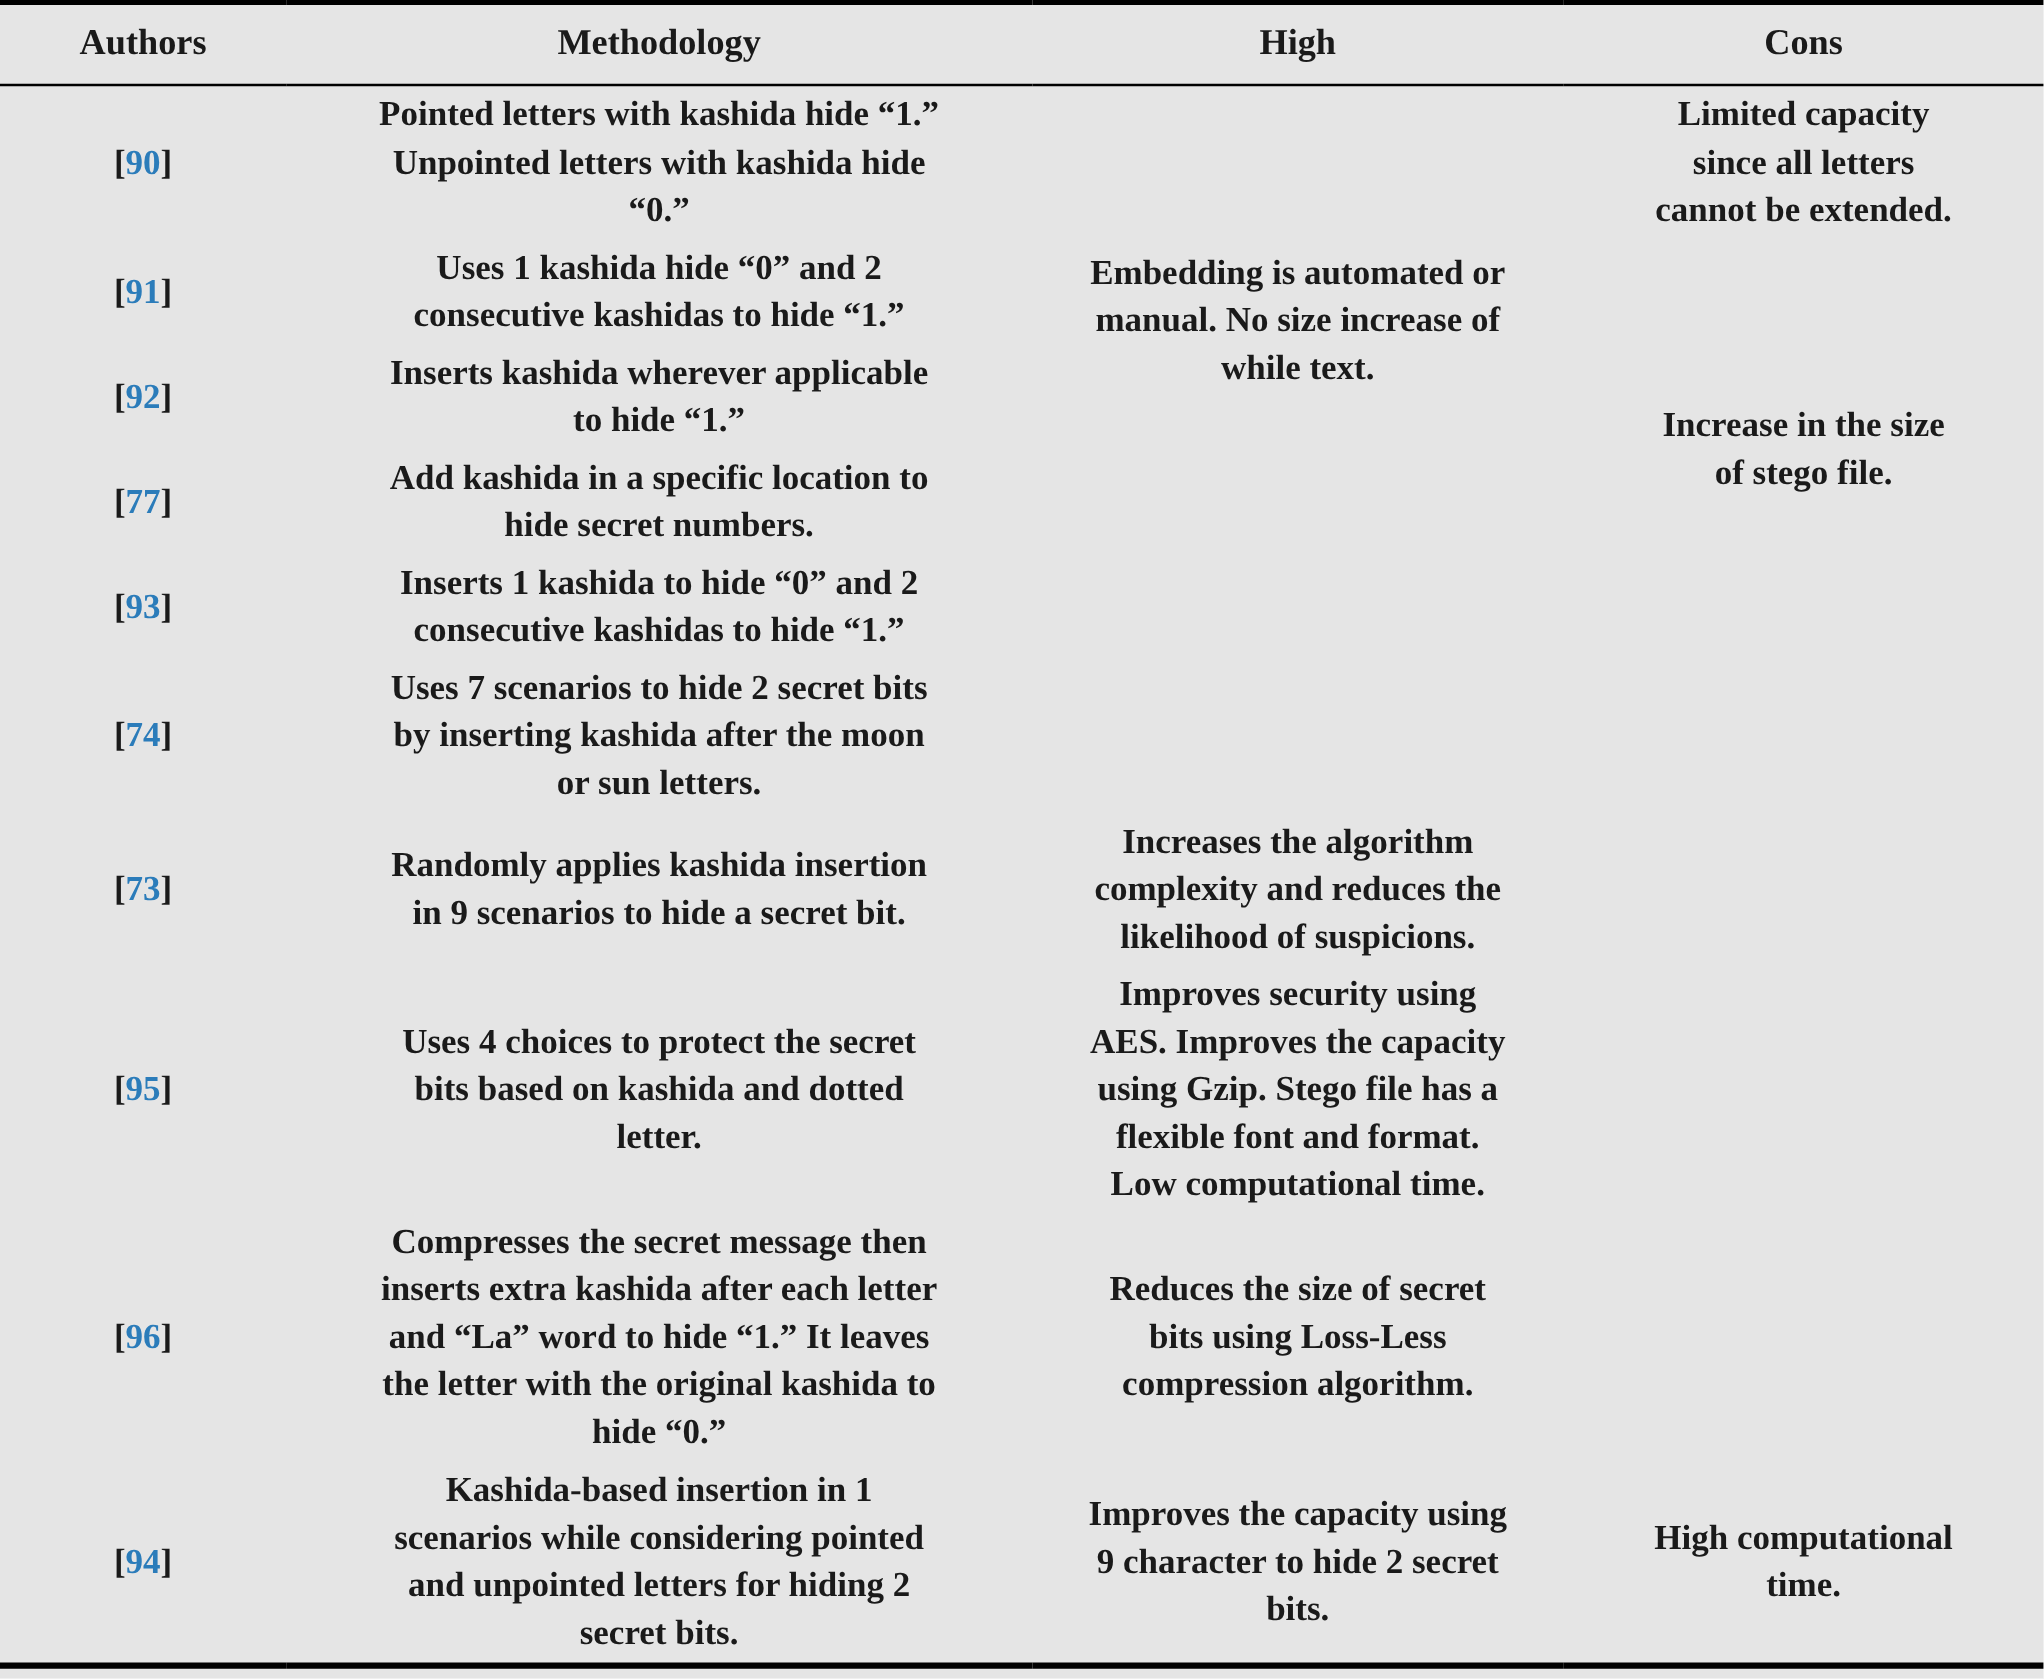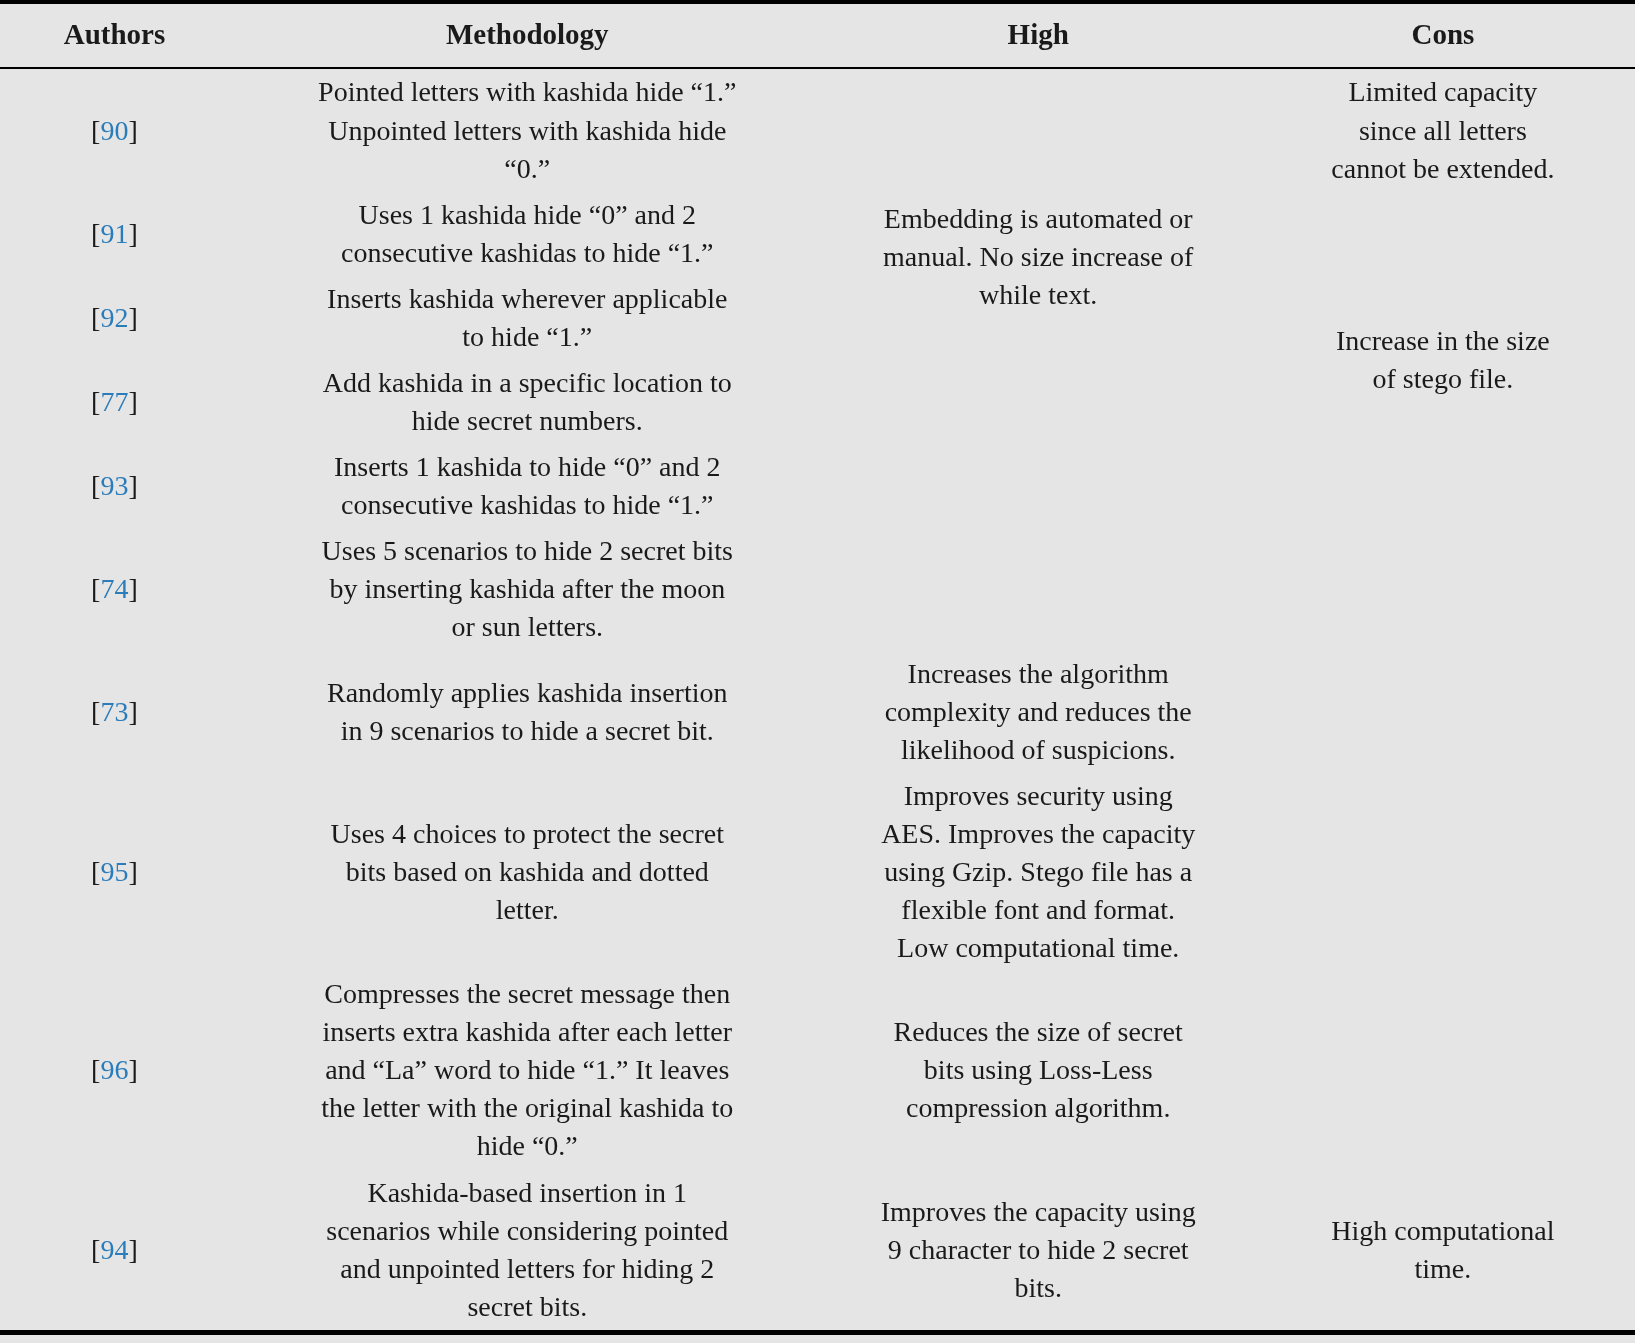--- a/index.html
+++ b/index.html
@@ -36,20 +36,21 @@
     text-align: center;
     padding: 11px 10px 13px 10px;
     border-bottom: 2px solid #000000;
     white-space: pre-line;
   }
   td {
     text-align: center;
     vertical-align: middle;
     padding: 4px 18px;
     white-space: pre-line;
+    font-weight: bold;
   }
   td.authors-cell { padding: 4px 6px; }
 
   .cite {
     color: #2b7cba;
     cursor: pointer;
     text-decoration: none;
   }
   .cite::before { content: "["; color: #1a1a1a; }
   .cite::after  { content: "]"; color: #1a1a1a; }
@@ -104,21 +105,21 @@
 hide secret numbers.</td>
       </tr>
       <tr>
         <td class="authors-cell"><span class="cite">93</span></td>
         <td>Inserts 1 kashida to hide “0” and 2
 consecutive kashidas to hide “1.”</td>
         <td></td>
       </tr>
       <tr>
         <td class="authors-cell"><span class="cite">74</span></td>
-        <td>Uses 5 scenarios to hide 2 secret bits
+        <td>Uses 7 scenarios to hide 2 secret bits
 by inserting kashida after the moon
 or sun letters.</td>
         <td></td>
         <td rowspan="4"></td>
       </tr>
       <tr>
         <td class="authors-cell"><span class="cite">73</span></td>
         <td>Randomly applies kashida insertion
 in 9 scenarios to hide a secret bit.</td>
         <td>Increases the algorithm

